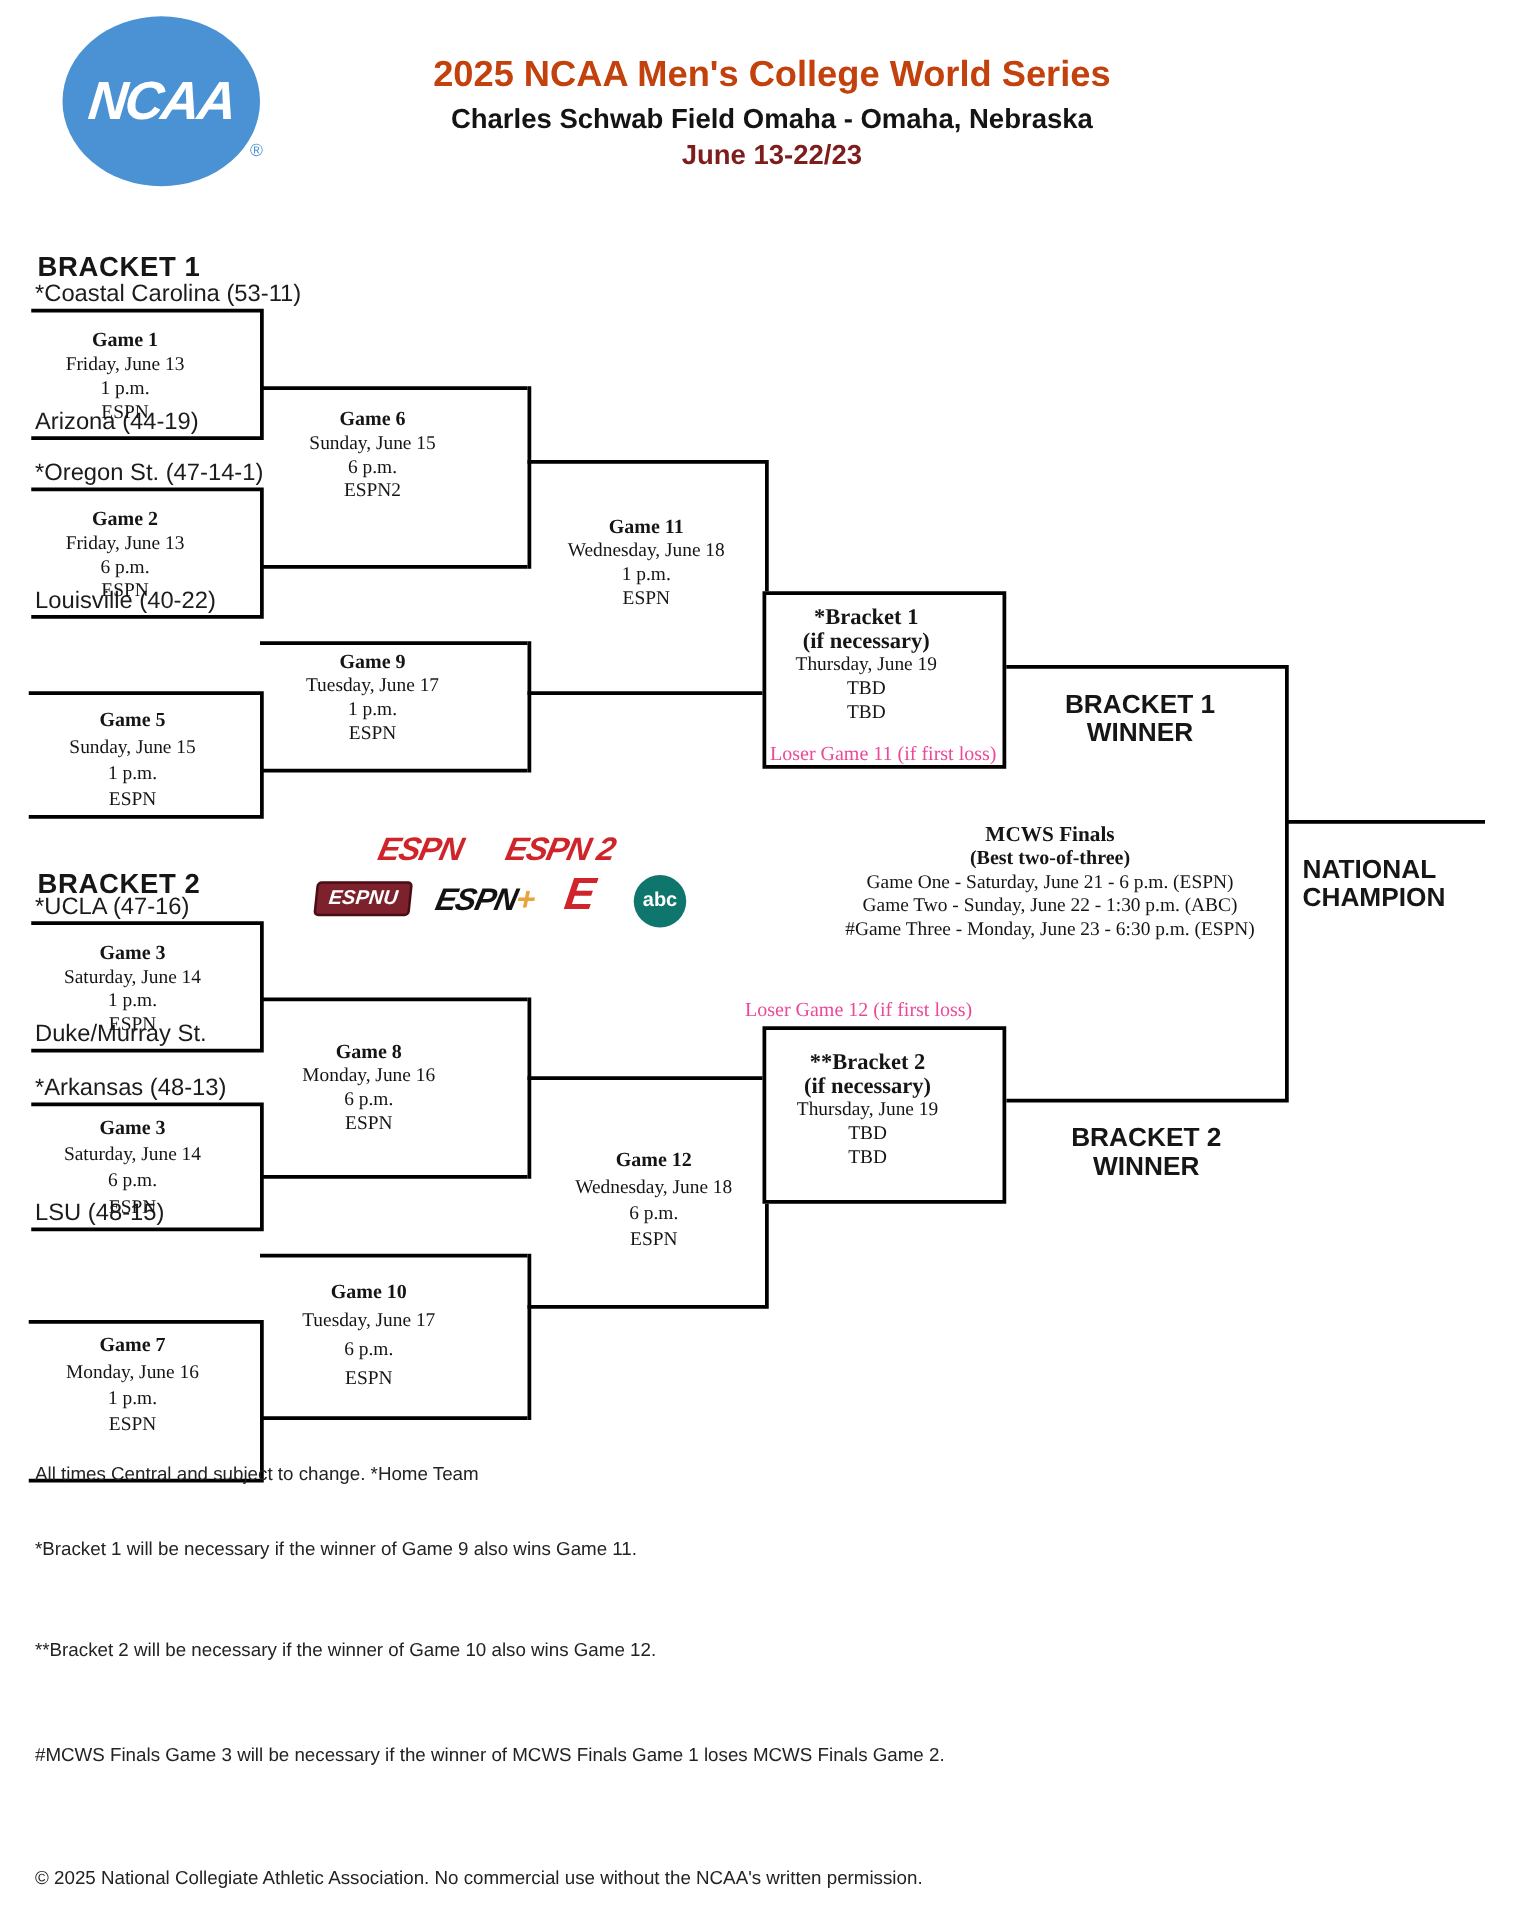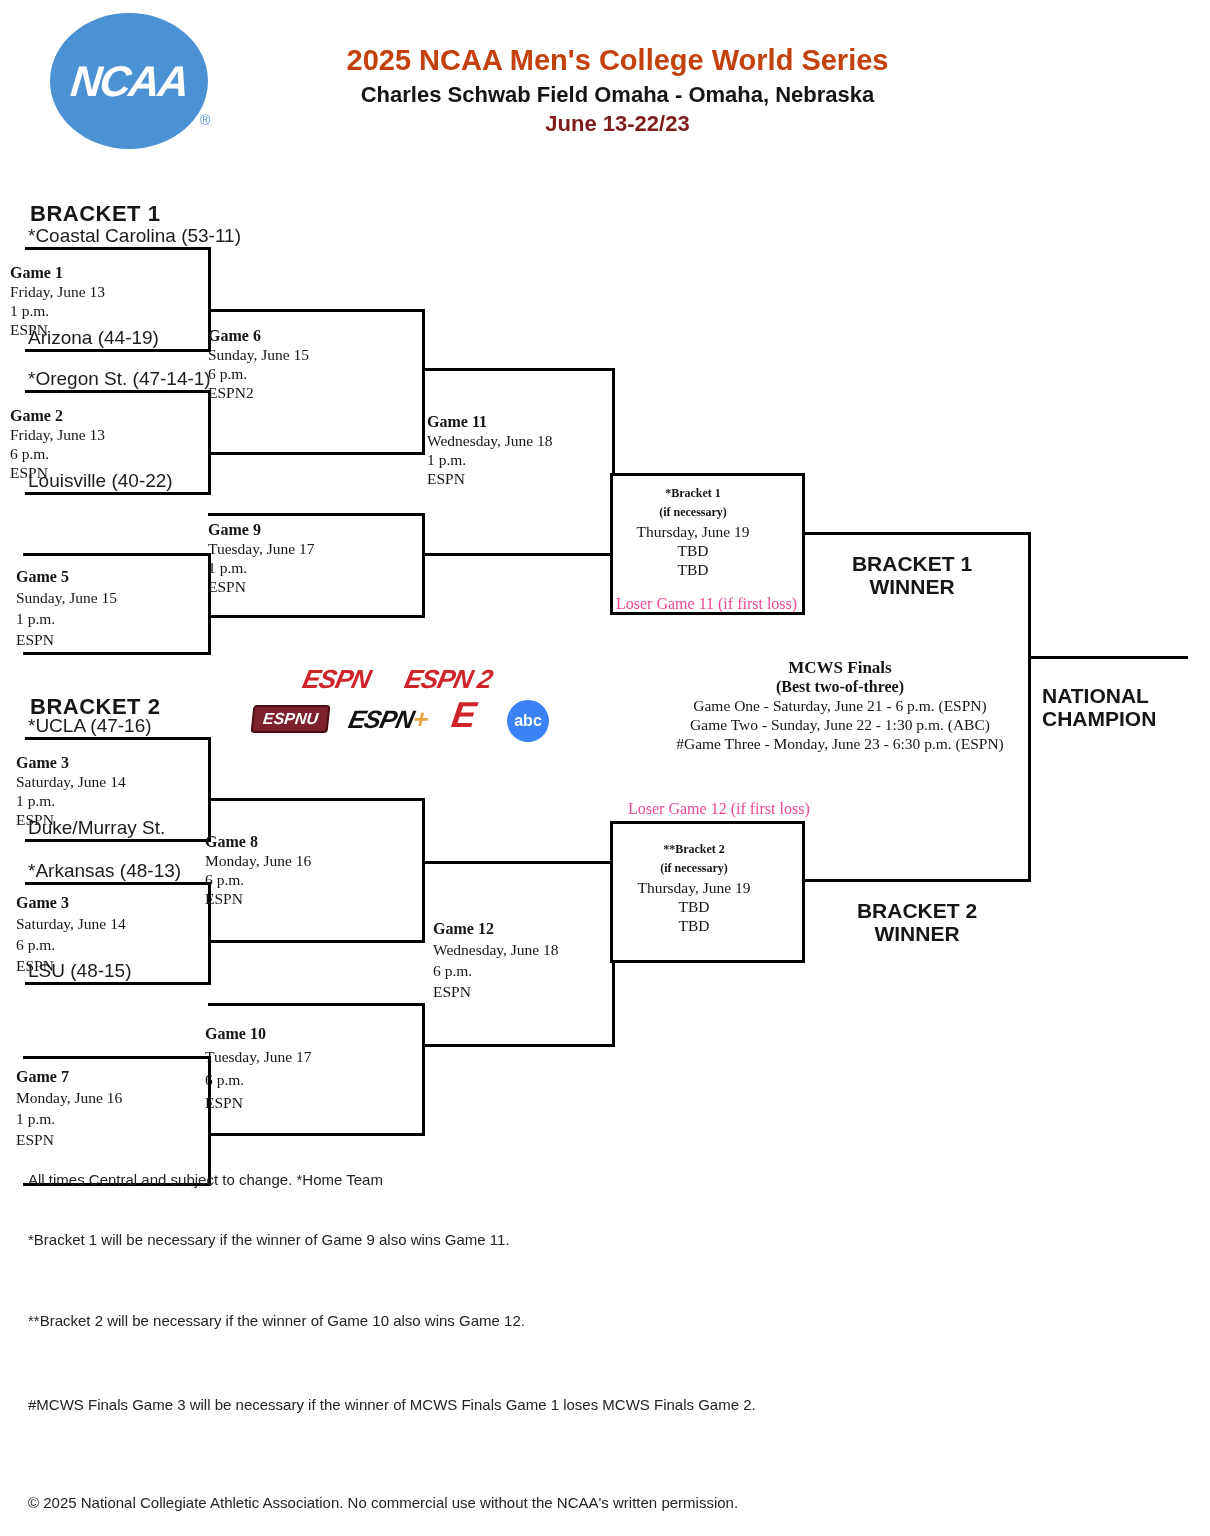--- a/index.html
+++ b/index.html
@@ -8,29 +8,29 @@
     position:relative; width:1210px; height:1536px; background:#ffffff;
     font-family:"Liberation Sans", sans-serif; color:#111; overflow:hidden;
   }
   .hl { position:absolute; height:3px; background:#000; }
   .vl { position:absolute; width:3px; background:#000; }
   .ifbox { position:absolute; width:195px; height:142px; border:3px solid #000; background:#fff; }
 
   .bracket-label { position:absolute; font-weight:bold; font-size:22px; letter-spacing:0.5px; color:#161616; }
   .team { position:absolute; font-size:19px; color:#1c1c1c; }
 
-  .game { position:absolute; width:180px; 
+  .game { position:absolute; width:180px; text-align:center;
           font-family:"Liberation Serif", serif; font-size:15.5px; line-height:19px; color:#151515; }
   .game .gt { font-weight:bold; font-size:16px; }
   .lh21 { line-height:21px; }
   .lh23 { line-height:23px; }
 
   .ifnec { position:absolute; width:180px; text-align:center;
            font-family:"Liberation Serif", serif; font-size:15.5px; line-height:19px; color:#151515; }
-  .ifnec .b { font-weight:bold; font-size:12px; }
+  .ifnec .b { font-weight:bold; font-size:18px; }
   .loser-note { position:absolute; font-family:"Liberation Serif", serif; font-size:16px; color:#ec4899; }
 
   .winner-label { position:absolute; width:180px; text-align:center; font-weight:bold;
                   font-size:21px; line-height:23px; color:#161616; }
   .champ-label { position:absolute; font-weight:bold; font-size:21px; line-height:23px; color:#161616; }
 
   .finals { position:absolute; left:640px; top:658px; width:400px; text-align:center;
             font-family:"Liberation Serif", serif; font-size:15.5px; line-height:19px; color:#151515; }
   .finals .f1 { font-weight:bold; font-size:17px; }
   .finals .f2 { font-weight:bold; font-size:16px; }
@@ -51,21 +51,21 @@
   .espn-word { position:absolute; font-style:italic; font-weight:bold; font-size:26px;
                color:#cf2429; letter-spacing:-1px; transform:skewX(-12deg); }
   .espnu { position:absolute; background:#7d212c; border:2px solid #4a0d15; border-radius:4px;
            color:#fff; font-style:italic; font-weight:bold; font-size:16px; padding:3px 9px;
            transform:skewX(-6deg); }
   .espnplus { position:absolute; font-style:italic; font-weight:bold; font-size:25px;
               color:#121212; letter-spacing:-1px; transform:skewX(-12deg); }
   .espnplus .plus { color:#e8a33d; font-size:26px; }
   .emark { position:absolute; font-style:italic; font-weight:bold; font-size:36px;
            color:#cf2429; transform:skewX(-8deg); }
-  .abc { position:absolute; width:42px; height:42px; border-radius:50%; background:#3b82f6;
+  .abc { position:absolute; width:42px; height:42px; border-radius:50%; background:#0f766e;
          color:#fff; font-weight:bold; font-size:16px; display:flex; align-items:center; justify-content:center; }
 
   .footnote { position:absolute; left:28px; font-size:15px; color:#232323; }
   .copyright { position:absolute; left:28px; top:1494px; font-size:15px; color:#232323; }
 </style>
 </head>
 <body>
 
 <div id="page">
 
@@ -238,21 +238,21 @@
     <div>1 p.m.</div>
     <div>ESPN</div>
   </div>
   <div class="game lh21" style="left:433px;top:918px;">
     <div class="gt">Game 12</div>
     <div>Wednesday, June 18</div>
     <div>6 p.m.</div>
     <div>ESPN</div>
   </div>
 
-  <div class="loser-note" style="left:628px;top:800px;">Loser Game 12 (if first loss)</div>
+  <div class="loser-note" style="left:596px;top:800px;">Loser Game 12 (if first loss)</div>
   <div class="ifbox" style="left:610px;top:821px;"></div>
   <div class="ifnec" style="left:604px;top:840px;">
     <div class="b">**Bracket 2</div>
     <div class="b">(if necessary)</div>
     <div>Thursday, June 19</div>
     <div>TBD</div>
     <div>TBD</div>
   </div>
 
   <div class="footnote" style="top:1171px;">All times Central and subject to change. *Home Team</div>

